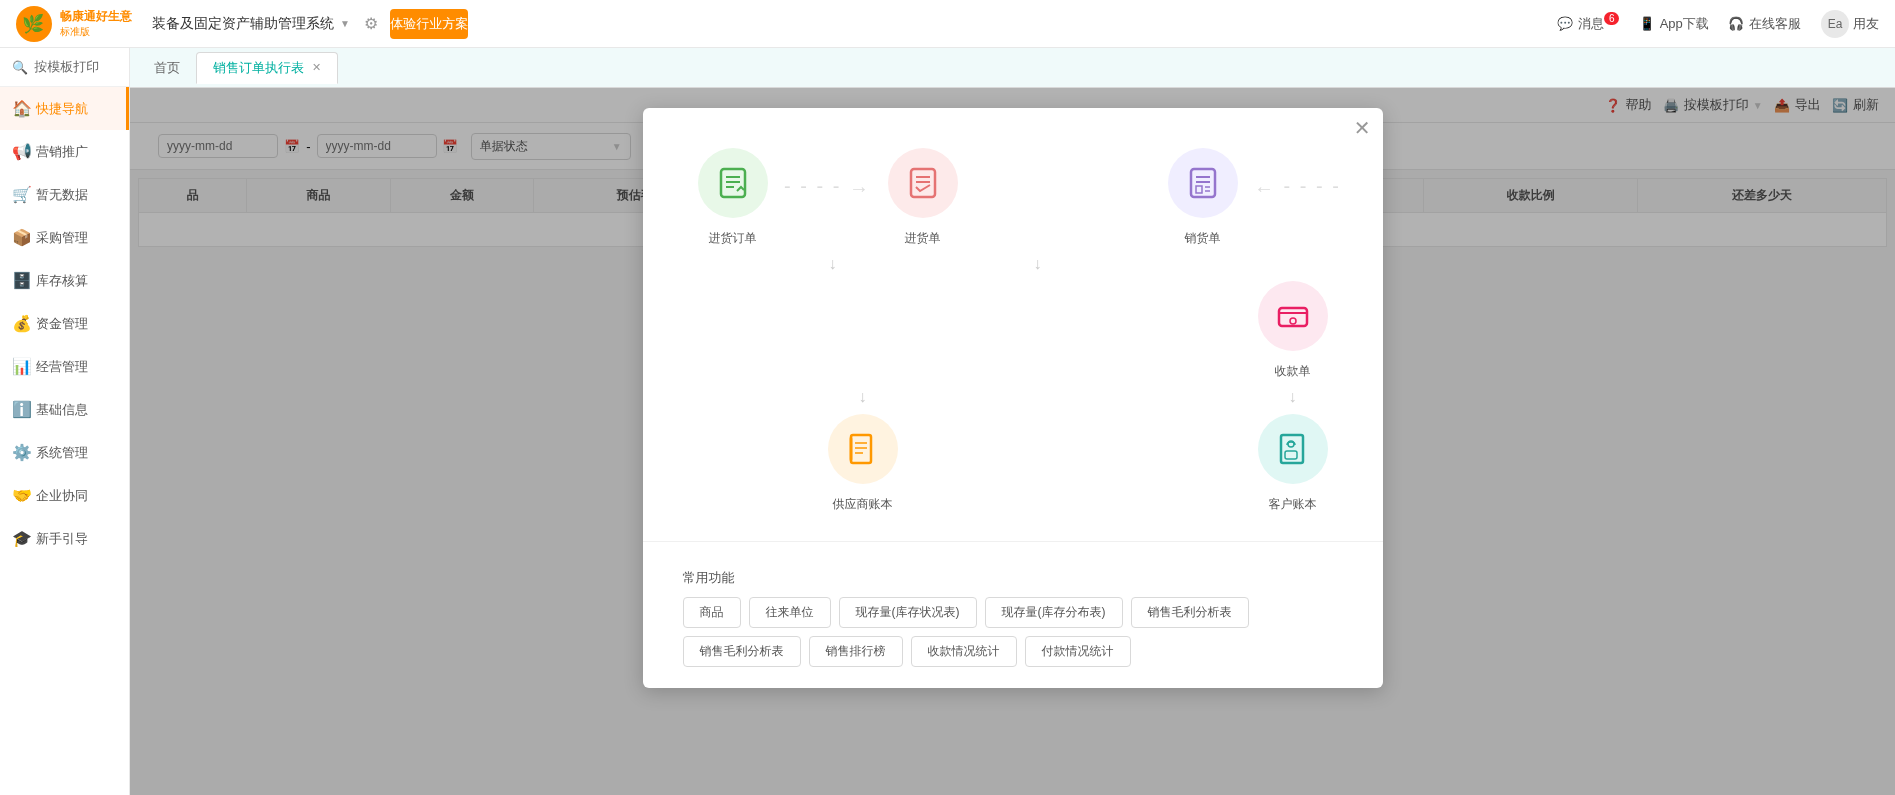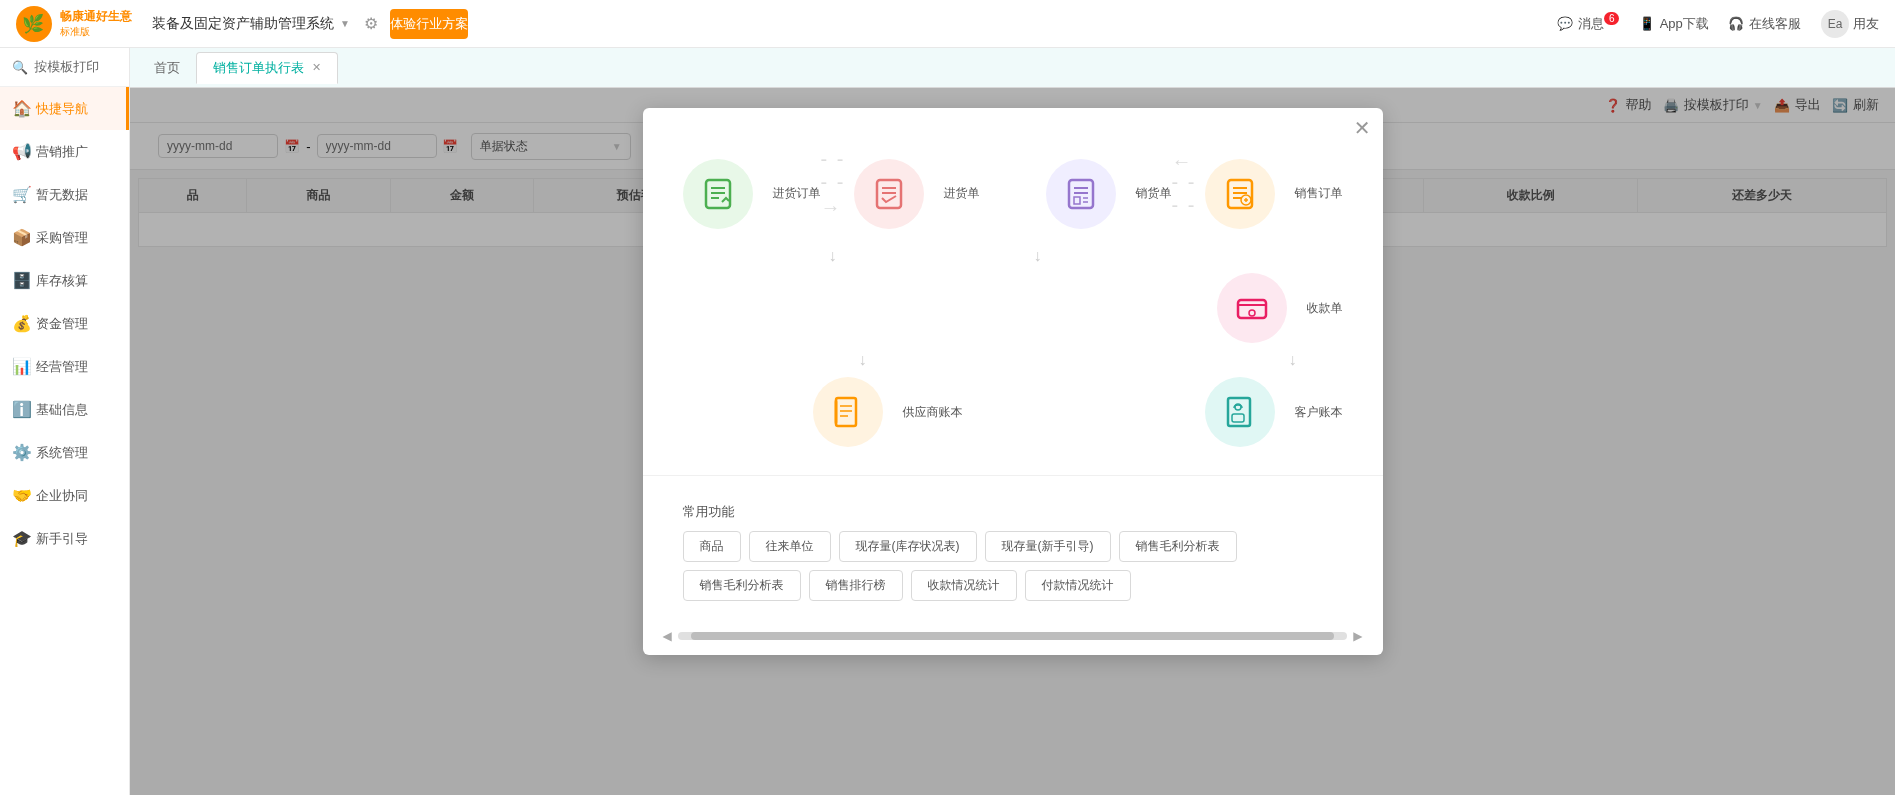--- a/index.html
+++ b/index.html
@@ -56,21 +56,21 @@
     .table td { border: 1px solid #e8e8e8; padding: 8px 12px; font-size: 12px; color: #555; }
     .no-data { text-align: center; color: #999; padding: 60px; font-size: 14px; }
 
     
     .modal-overlay { position: absolute; top: 0; left: 0; right: 0; bottom: 0; background: rgba(0,0,0,0.3); z-index: 100; display: flex; justify-content: center; align-items: flex-start; padding-top: 20px; }
     .modal { background: white; border-radius: 6px; width: 740px; max-height: 580px; overflow: hidden; box-shadow: 0 4px 20px rgba(0,0,0,0.2); position: relative; }
 
     
     .flowchart { padding: 40px 40px 20px; }
     .flow-row { display: flex; align-items: center; gap: 0; margin-bottom: 8px; }
-    .flow-node { display: flex; flex-direction: row; align-items: center; gap: 20px; min-width: 100px; }
+    .flow-node { display: flex; flex-direction: column; align-items: center; gap: 12px; min-width: 100px; }
     .flow-circle { width: 70px; height: 70px; border-radius: 50%; display: flex; align-items: center; justify-content: center; font-size: 28px; }
     .flow-circle.green { background: #e8f8e8; }
     .flow-circle.red-light { background: #fdeaea; }
     .flow-circle.purple { background: #f0eeff; }
     .flow-circle.orange { background: #fff3e0; }
     .flow-circle.teal { background: #e0f7f4; }
     .flow-circle.pink { background: #fde8f0; }
     .flow-label { font-size: 12px; color: #555; }
 
     
@@ -299,34 +299,20 @@
                         <line x1="20" y1="26" x2="25" y2="26" stroke="#9575cd" stroke-width="1.5"></line>
                       </svg>
                   </div>
                   <span class="flow-label">销货单</span>
                 </div>
 
                 <div style="display:flex;align-items:center;padding-bottom:22px;flex:1;justify-content:center;">
                   <span style="color:#ddd;letter-spacing:2px;font-size:20px;">← - - - -</span>
                 </div>
 
-                <div class="flow-node">
-                  <div class="flow-circle orange" style="width:70px;height:70px;display:flex;align-items:center;justify-content:center;">
-                    <svg width="36" height="36" viewBox="0 0 36 36">
-                        <rect x="6" y="4" width="24" height="28" rx="3" fill="none" stroke="#ff9800" stroke-width="2.5"></rect>
-                        <line x1="11" y1="12" x2="25" y2="12" stroke="#ff9800" stroke-width="2"></line>
-                        <line x1="11" y1="17" x2="25" y2="17" stroke="#ff9800" stroke-width="2"></line>
-                        <line x1="11" y1="22" x2="20" y2="22" stroke="#ff9800" stroke-width="2"></line>
-                        <circle cx="24" cy="24" r="5" fill="none" stroke="#ff9800" stroke-width="1.5"></circle>
-                        <line x1="22" y1="24" x2="26" y2="24" stroke="#ff9800" stroke-width="1.5"></line>
-                        <line x1="24" y1="22" x2="24" y2="26" stroke="#ff9800" stroke-width="1.5"></line>
-                      </svg>
-                  </div>
-                  <span class="flow-label">销售订单</span>
-                </div>
               </div>
 
               <div class="flow-row" style="justify-content:space-around;">
 
                 <div style="display:flex;justify-content:center;min-width:170px;padding-left:130px;">
                   <span style="color:#ccc;font-size:16px;">↓</span>
                 </div>
                 <div style="flex:2;"></div>
 
                 <div style="display:flex;justify-content:center;min-width:170px;padding-right:100px;">
@@ -392,21 +378,21 @@
                 </div>
               </div>
             </div>
 
             <div class="common-functions">
               <div class="common-title">常用功能</div>
               <div class="func-buttons">
                 <button class="func-btn">商品</button>
                 <button class="func-btn">往来单位</button>
                 <button class="func-btn">现存量(库存状况表)</button>
-                <button class="func-btn">现存量(新手引导)</button>
+                <button class="func-btn">现存量(库存分布表)</button>
                 <button class="func-btn">销售毛利分析表</button>
                 <button class="func-btn">销售毛利分析表</button>
                 <button class="func-btn">销售排行榜</button>
                 <button class="func-btn">收款情况统计</button>
                 <button class="func-btn">付款情况统计</button>
               </div>
             </div>
 
             <div style="padding: 8px 20px 12px; display:flex; align-items:center; gap:6px;">
               <span style="color:#aaa;font-size:12px;cursor:pointer;">◀</span>

